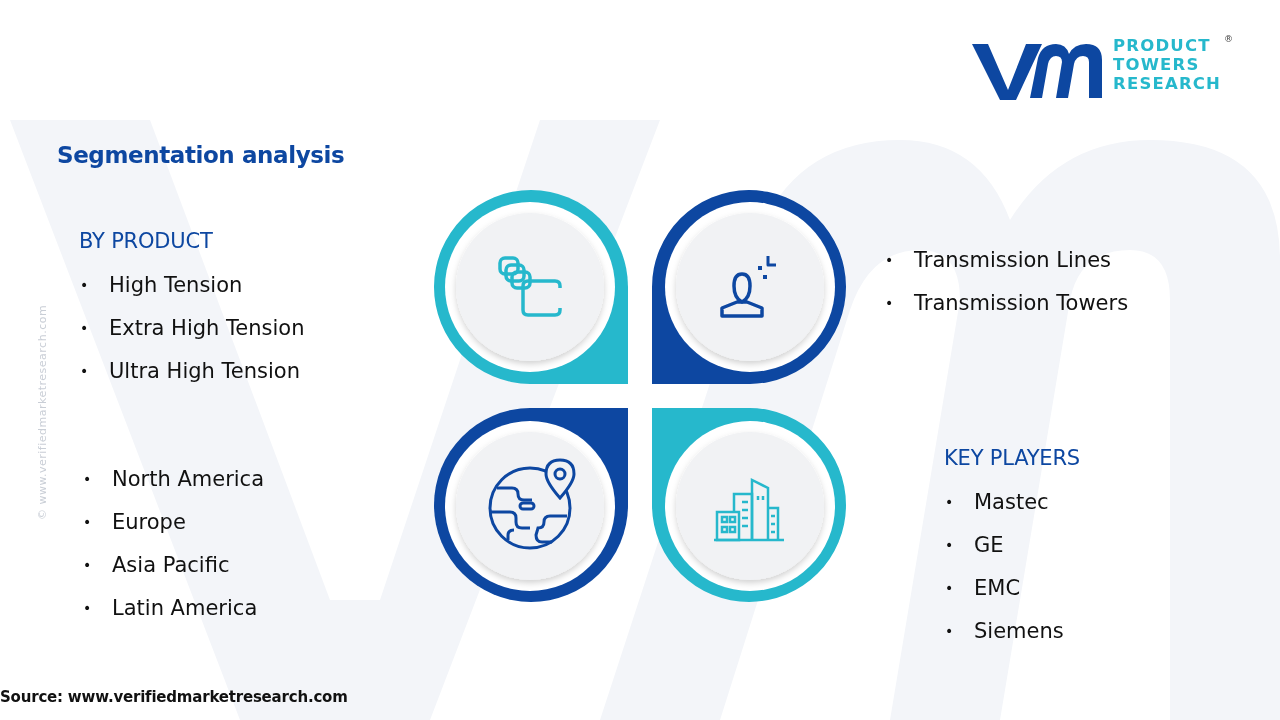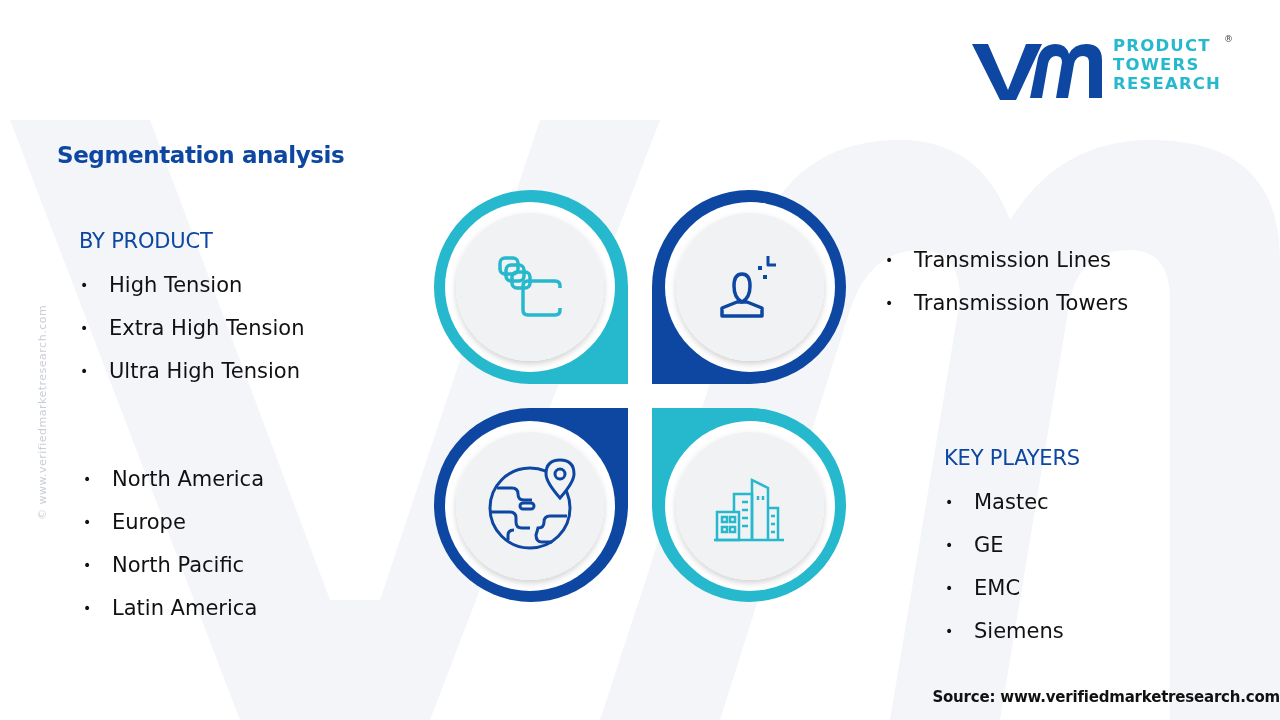--- a/index.html
+++ b/index.html
@@ -40,21 +40,21 @@
   .seg-list { list-style:none; }
   .seg-item {
     display:flex; align-items:center; height:43px;
     font-size:21px; color:#111; white-space:nowrap;
   }
   .bullet { width:30px; font-size:14px; color:#111; padding-left:1px; }
 
   .petals { position:absolute; left:432px; top:190px; width:418px; height:414px; z-index:2; }
 
   .source {
-    position:absolute; left:0; width:1280px; top:688px; text-align:right; z-index:2;
+    position:absolute; left:0; width:1280px; top:688px; text-align:left; z-index:2;
     font-size:15px; color:#111; font-weight:bold; letter-spacing:-0.2px;
   }
 </style>
 </head>
 <body>
 
 <svg class="bg-watermark" viewBox="0 0 1280 720">
   <path d="M10 120 L150 120 L330 600 L380 600 L540 120 L660 120 L430 720 L240 720 Z" fill="#f3f5f9"></path>
   <path d="M600 720 L760 230 Q800 140 900 140 Q980 140 1010 220 Q1060 140 1150 140 Q1280 140 1280 260 L1280 720 L1170 720 L1170 300 Q1170 250 1130 250 Q1080 250 1070 300 L1000 720 L890 720 L960 300 Q960 250 920 250 Q870 250 850 310 L720 720 Z" fill="#f3f5f9"></path>
 </svg>
@@ -100,21 +100,21 @@
     <li class="seg-item">
         <span class="bullet">•</span>
         <span>North America</span>
       </li>
     <li class="seg-item">
         <span class="bullet">•</span>
         <span>Europe</span>
       </li>
     <li class="seg-item">
         <span class="bullet">•</span>
-        <span>North Pacific</span>
+        <span>Asia Pacific</span>
       </li>
     <li class="seg-item">
         <span class="bullet">•</span>
         <span>Latin America</span>
       </li>
   </ul>
 </div>
 
 <div class="segment" style="left:884px; top:238px;">
   <ul class="seg-list">

